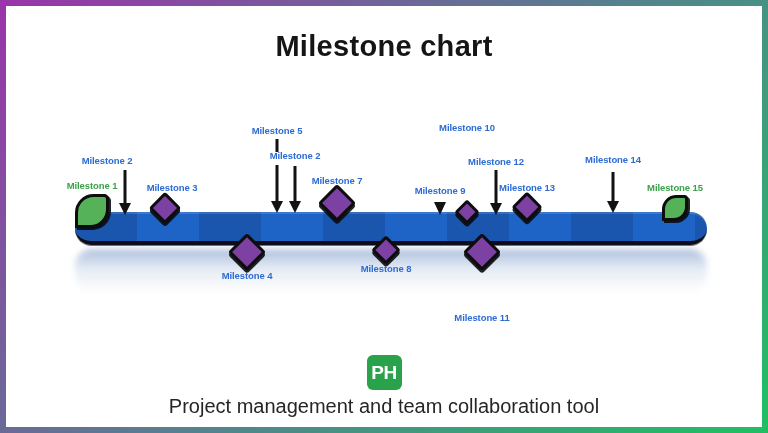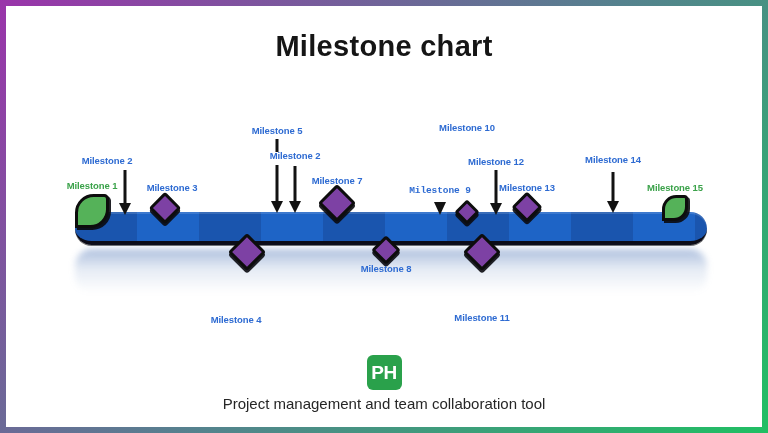--- a/index.html
+++ b/index.html
@@ -39,21 +39,21 @@
        border-radius:55% 14% 55% 0;box-sizing:border-box;
        box-shadow:2px 2px 0 rgba(10,10,16,.9);z-index:5;}
 
   .footer{position:absolute;left:0;right:0;top:349px;display:flex;flex-direction:column;
        align-items:center;gap:5px;}
   .brand-row{display:flex;align-items:center;gap:8px;}
   .logo{width:35px;height:35px;border-radius:6px;background:var(--logoGreen);color:#ffffff;
        display:flex;align-items:center;justify-content:center;
        font-weight:700;font-size:19px;letter-spacing:-.5px;}
   .brand{font-weight:700;font-size:29px;letter-spacing:-.5px;color:#0e0e0e;}
-  .tagline{font-size:15px;color:#262626;}
+  .tagline{font-size:20px;color:#262626;}
 </style>
 </head>
 <body>
 
 <div class="stage">
   <div class="frame">
     <div class="canvas">
 
       <div class="title">Milestone chart</div>
 
@@ -61,34 +61,34 @@
         <div class="bar"></div>
         <div class="reflection"></div>
 
       <div class="ms-label green" style="left: 86px; top: 174px;">Milestone 1</div>
           <div class="leaf" style="left: 69px; top: 188px; width: 34px; height: 34px;"></div>
           <div class="ms-label blue" style="left: 101px; top: 149px;">Milestone 2</div>
           <div class="arrow-shaft" style="left: 119px; top: 164px; height: 33px;"></div>
           <div class="arrow-head" style="left: 119px; top: 197px;"></div>
           <div class="ms-label blue" style="left: 159px; top: 176px; margin-left: 7px;">Milestone 3</div>
           <div class="diamond" style="left: 159px; top: 202px; width: 17px; height: 17px;"></div>
-          <div class="ms-label blue" style="left: 230px; top: 264px; margin-top: 44px;">Milestone 4</div>
+          <div class="ms-label blue" style="left: 241px; top: 264px;">Milestone 4</div>
           <div class="diamond" style="left: 241px; top: 246px; width: 21px; height: 21px;"></div>
           <div class="ms-label blue" style="left: 271px; top: 119px;">Milestone 5</div>
           <div class="arrow-shaft" style="left: 271px; top: 133px; height: 13px;"></div>
           <div class="arrow-shaft" style="left: 271px; top: 159px; height: 36px;"></div>
           <div class="arrow-head" style="left: 271px; top: 195px;"></div>
           <div class="ms-label blue" style="left: 289px; top: 144px;">Milestone 2</div>
           <div class="arrow-shaft" style="left: 289px; top: 160px; height: 35px;"></div>
           <div class="arrow-head" style="left: 289px; top: 195px;"></div>
           <div class="ms-label blue" style="left: 331px; top: 169px;">Milestone 7</div>
           <div class="diamond" style="left: 331px; top: 197px; width: 21px; height: 21px;"></div>
           <div class="ms-label blue" style="left: 380px; top: 257px;">Milestone 8</div>
           <div class="diamond" style="left: 380px; top: 244px; width: 15px; height: 15px;"></div>
-          <div class="ms-label blue" style="left: 434px; top: 179px; font-family: Liberation Mono, monospace;">Milestone 9</div>
+          <div class="ms-label blue" style="left: 434px; top: 179px;">Milestone 9</div>
           <div class="tick" style="left: 434px; top: 196px;"></div>
           <div class="ms-label blue" style="left: 461px; top: 116px;">Milestone 10</div>
           <div class="diamond" style="left: 461px; top: 206px; width: 12px; height: 12px;"></div>
           <div class="ms-label blue" style="left: 476px; top: 264px; margin-top: 42px;">Milestone 11</div>
           <div class="diamond" style="left: 476px; top: 246px; width: 21px; height: 21px;"></div>
           <div class="ms-label blue" style="left: 490px; top: 150px; text-align: center;">Milestone 12</div>
           <div class="arrow-shaft" style="left: 490px; top: 164px; height: 33px;"></div>
           <div class="arrow-head" style="left: 490px; top: 197px;"></div>
           <div class="ms-label blue" style="left: 521px; top: 176px; text-align: center;">Milestone 13</div>
           <div class="diamond" style="left: 521px; top: 201px; width: 16px; height: 16px;"></div>

